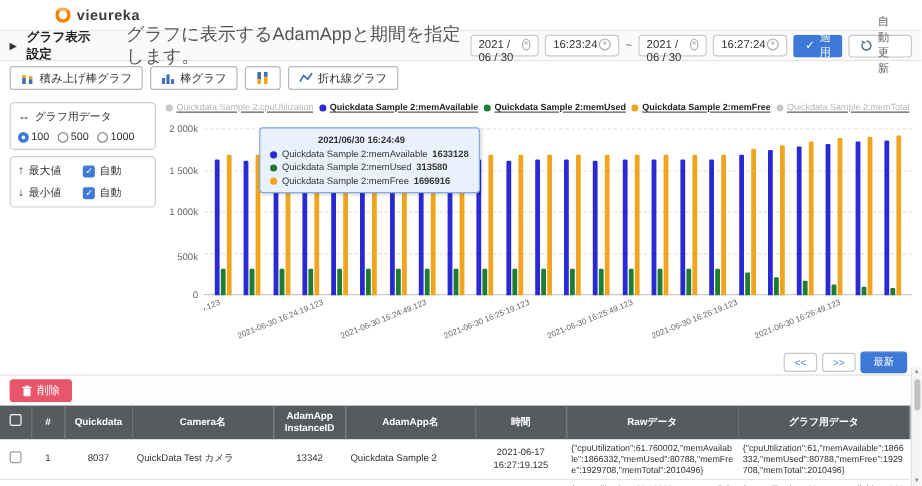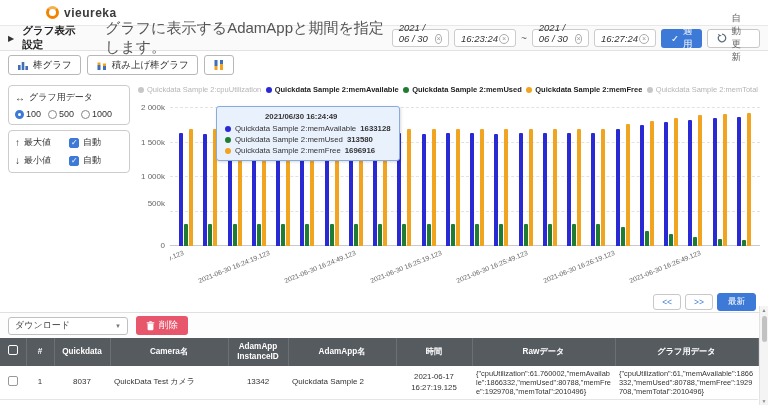--- a/index.html
+++ b/index.html
@@ -11,21 +11,21 @@
   .logo { display:flex; align-items:center; gap:5px;padding-left:36px; }
   .logo-mark { width:13px; height:13px; border-radius:50%; border:3px solid #f08300; border-top-color:#f5b04d; position:relative; }
   .logo-text { font-size:12px; font-weight:bold; color:#3a3a3a; letter-spacing:.5px; }
 
   
   .settings-bar { height:25px; background:#fafafa; border-bottom:1px solid #e2e2e2; display:flex; align-items:center; gap:8px; padding:0 8px; font-size:10px; }
   .caret { font-size:8px; color:#333; }
   .settings-title { font-size:10.5px; font-weight:bold; color:#222; }
   .settings-desc { font-size:15px; color:#555; margin-left:14px; }
   .range-group { margin-left:auto; display:flex; align-items:center; gap:5px; }
-  .pill-input { background:#fff; border:1px solid #ccc; border-radius:3px; padding:2px 6px; font-size:9.5px; color:#333; display:flex; align-items:flex-end; gap:1px; height:18px;font-style:italic; }
+  .pill-input { background:#fff; border:1px solid #ccc; border-radius:3px; padding:2px 6px; font-size:9.5px; color:#333; display:flex; align-items:flex-start; gap:1px; height:18px; }
   .clear-ic { width:10px; height:10px; border:1px solid #aaa; border-radius:50%; color:#999; font-size:7px; line-height:8px; text-align:center; display:inline-block; }
   .tilde { color:#666; }
   .btn { border-radius:3px; font-size:9.5px; display:flex; align-items:center; gap:4px; padding:3px 9px; cursor:pointer; height:19px; border:1px solid transparent; }
   .btn-apply { background:#3d79d6; color:#fff; }
   .btn-reset { background:#fff; border-color:#c8c8c8; color:#666; }
 
   
   .chart-toolbar { height:28px; display:flex; align-items:center; gap:6px; padding:0 8px; background:#fff; }
   .type-btn { background:#fff; border:1px solid #b8b8b8; border-radius:3px; padding:3px 8px; font-size:9.5px; color:#333; display:flex; align-items:center; gap:4px; height:20px; }
   .right-controls { margin-left:auto; display:flex; align-items:center; gap:6px; font-size:9.5px; color:#444; }
@@ -41,21 +41,21 @@
   .panel-arrow { color:#333; font-size:10px; }
   .radio { width:9px; height:9px; border:1px solid #888; border-radius:50%; background:#fff; display:inline-block; }
   .radio.sel { border:3px solid #3d79d6; }
   .radio-item { display:flex; align-items:center; gap:2px; margin-right:3px; }
   .cb { width:10px; height:10px; border:1px solid #999; border-radius:2px; background:#fff; display:inline-block; position:relative; }
   .cb.checked { background:#3d79d6; border-color:#3d79d6; }
   .cb.checked::after { content:"\2713"; color:#fff; font-size:8px; position:absolute; left:1px; top:-1px; }
   .cb.on-dark { border-color:#fff; background:transparent; }
 
   
-  .chart-area { flex:1; position:relative; }
+  .chart-area { flex:1; position:relative;text-decoration:underline; }
   .legend { display:flex; justify-content:space-between; align-items:center; padding:2px 2px 0 2px; height:15px; }
   .legend-item { display:flex; align-items:center; gap:3px; font-size:7.5px; font-weight:bold; color:#222; white-space:nowrap; overflow:hidden; }
   .legend-item.disabled { color:#b5b5b5; font-weight:normal; }
   .legend-item .dot { width:6px; height:6px; border-radius:50%; flex:0 0 auto; }
   .plot-wrap { display:flex; }
   .y-axis { width:34px; position:relative; }
   .ytick { position:absolute; right:5px; font-size:8px; color:#666; white-space:nowrap; }
   .plot { flex:1; position:relative; height:150px; }
   .gridline { position:absolute; left:0; right:0; height:0; border-top:1px dashed #e2e2e2; }
   .gridline.zero { border-top:1px solid #c9c9c9; }
@@ -145,47 +145,55 @@
       </span>
       <span>自動更新</span>
     </div>
   </div>
 </div>
 
 <div class="chart-toolbar">
   <div class="type-btn">
     <span>
       <svg width="12" height="12" viewBox="0 0 12 12">
-          <rect x="1" y="6" width="2.6" height="5" fill="#3f6fb5"></rect>
-          <rect x="4.7" y="3" width="2.6" height="8" fill="#3f6fb5"></rect>
-          <rect x="8.4" y="7" width="2.6" height="4" fill="#3f6fb5"></rect>
-        </svg>
-    </span>
-    <span>棒グラフ</span>
-  </div>
-  <div class="type-btn">
-    <span>
-      <svg width="12" height="12" viewBox="0 0 12 12">
           <rect x="1.5" y="6" width="3" height="5" fill="#3f6fb5"></rect>
           <rect x="1.5" y="3.5" width="3" height="2.5" fill="#f0a420"></rect>
           <rect x="7" y="7" width="3" height="4" fill="#3f6fb5"></rect>
           <rect x="7" y="4.5" width="3" height="2.5" fill="#f0a420"></rect>
         </svg>
     </span>
     <span>積み上げ棒グラフ</span>
+  </div>
+  <div class="type-btn">
+    <span>
+      <svg width="12" height="12" viewBox="0 0 12 12">
+          <rect x="1" y="6" width="2.6" height="5" fill="#3f6fb5"></rect>
+          <rect x="4.7" y="3" width="2.6" height="8" fill="#3f6fb5"></rect>
+          <rect x="8.4" y="7" width="2.6" height="4" fill="#3f6fb5"></rect>
+        </svg>
+    </span>
+    <span>棒グラフ</span>
   </div>
   <div class="type-btn">
     <span>
       <svg width="12" height="12" viewBox="0 0 12 12">
           <rect x="1.5" y="1" width="3" height="6" fill="#3f6fb5"></rect>
           <rect x="1.5" y="7" width="3" height="4" fill="#f0a420"></rect>
           <rect x="7" y="1" width="3" height="4" fill="#3f6fb5"></rect>
           <rect x="7" y="5" width="3" height="6" fill="#f0a420"></rect>
         </svg>
     </span>
+  </div>
+  <div class="type-btn">
+    <span>
+      <svg width="12" height="12" viewBox="0 0 12 12">
+          <polyline points="1,9 4,4 7.5,7 11,2" fill="none" stroke="#3f6fb5" stroke-width="1.5"></polyline>
+        </svg>
+    </span>
+    <span>折れ線グラフ</span>
   </div>
 </div>
 
 <div class="main">
   <aside class="side-panel">
     <div class="panel-box">
       <div class="panel-row">
         <span class="panel-arrow">↔</span>
         <span>グラフ用データ</span>
       </div>
@@ -241,21 +249,21 @@
         <div class="legend-item disabled">
           <span class="dot" style="background: rgb(199, 199, 199);"></span>
           <span>Quickdata Sample 2:memTotal</span>
         </div>
       </div>
     <div class="plot-wrap">
       <div class="y-axis">
           <div class="ytick" style="bottom: 134px;">2 000k</div>
           <div class="ytick" style="bottom: 99.5px;">1 500k</div>
           <div class="ytick" style="bottom: 65px;">1 000k</div>
-          <div class="ytick" style="bottom: 38px;">500k</div>
+          <div class="ytick" style="bottom: 27px;">500k</div>
           <div class="ytick" style="bottom: -4px;">0</div>
         </div>
       <div class="plot">
           <div class="gridline zero" style="bottom: 0px;"></div>
           <div class="gridline" style="bottom: 34.5px;"></div>
           <div class="gridline" style="bottom: 69px;"></div>
           <div class="gridline" style="bottom: 103.5px;"></div>
           <div class="gridline" style="bottom: 138px;"></div>
         <div class="bars">
             <div class="bar-group">
@@ -411,24 +419,20 @@
   </section>
 </div>
 
 <div class="pager">
   <div class="pg-btn">&lt;&lt;</div>
   <div class="pg-btn">&gt;&gt;</div>
   <div class="pg-latest">最新</div>
 </div>
 
 <div class="table-toolbar">
-  <div class="select-box download-select">
-    <span>ダウンロード</span>
-    <span class="dd-caret">▼</span>
-  </div>
   <div class="btn-delete">
     <span>
       <svg width="9" height="10" viewBox="0 0 10 12">
           <rect x="1.5" y="3" width="7" height="8" rx="1" fill="#fff"></rect>
           <rect x="0.5" y="1.5" width="9" height="1.4" fill="#fff"></rect>
           <rect x="3.5" y="0.3" width="3" height="1.4" fill="#fff"></rect>
         </svg>
     </span>
     <span>削除</span>
   </div>

